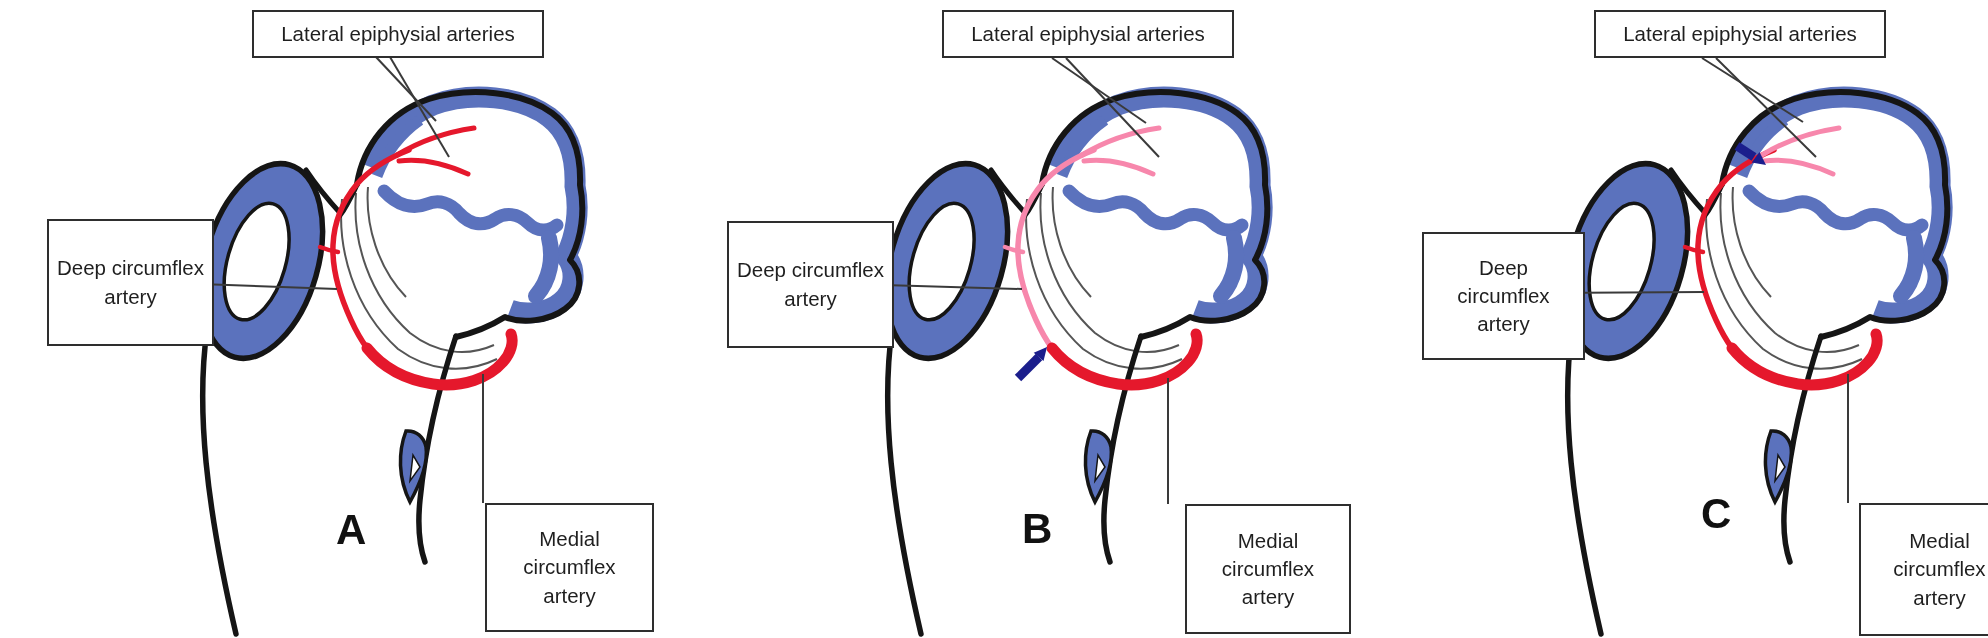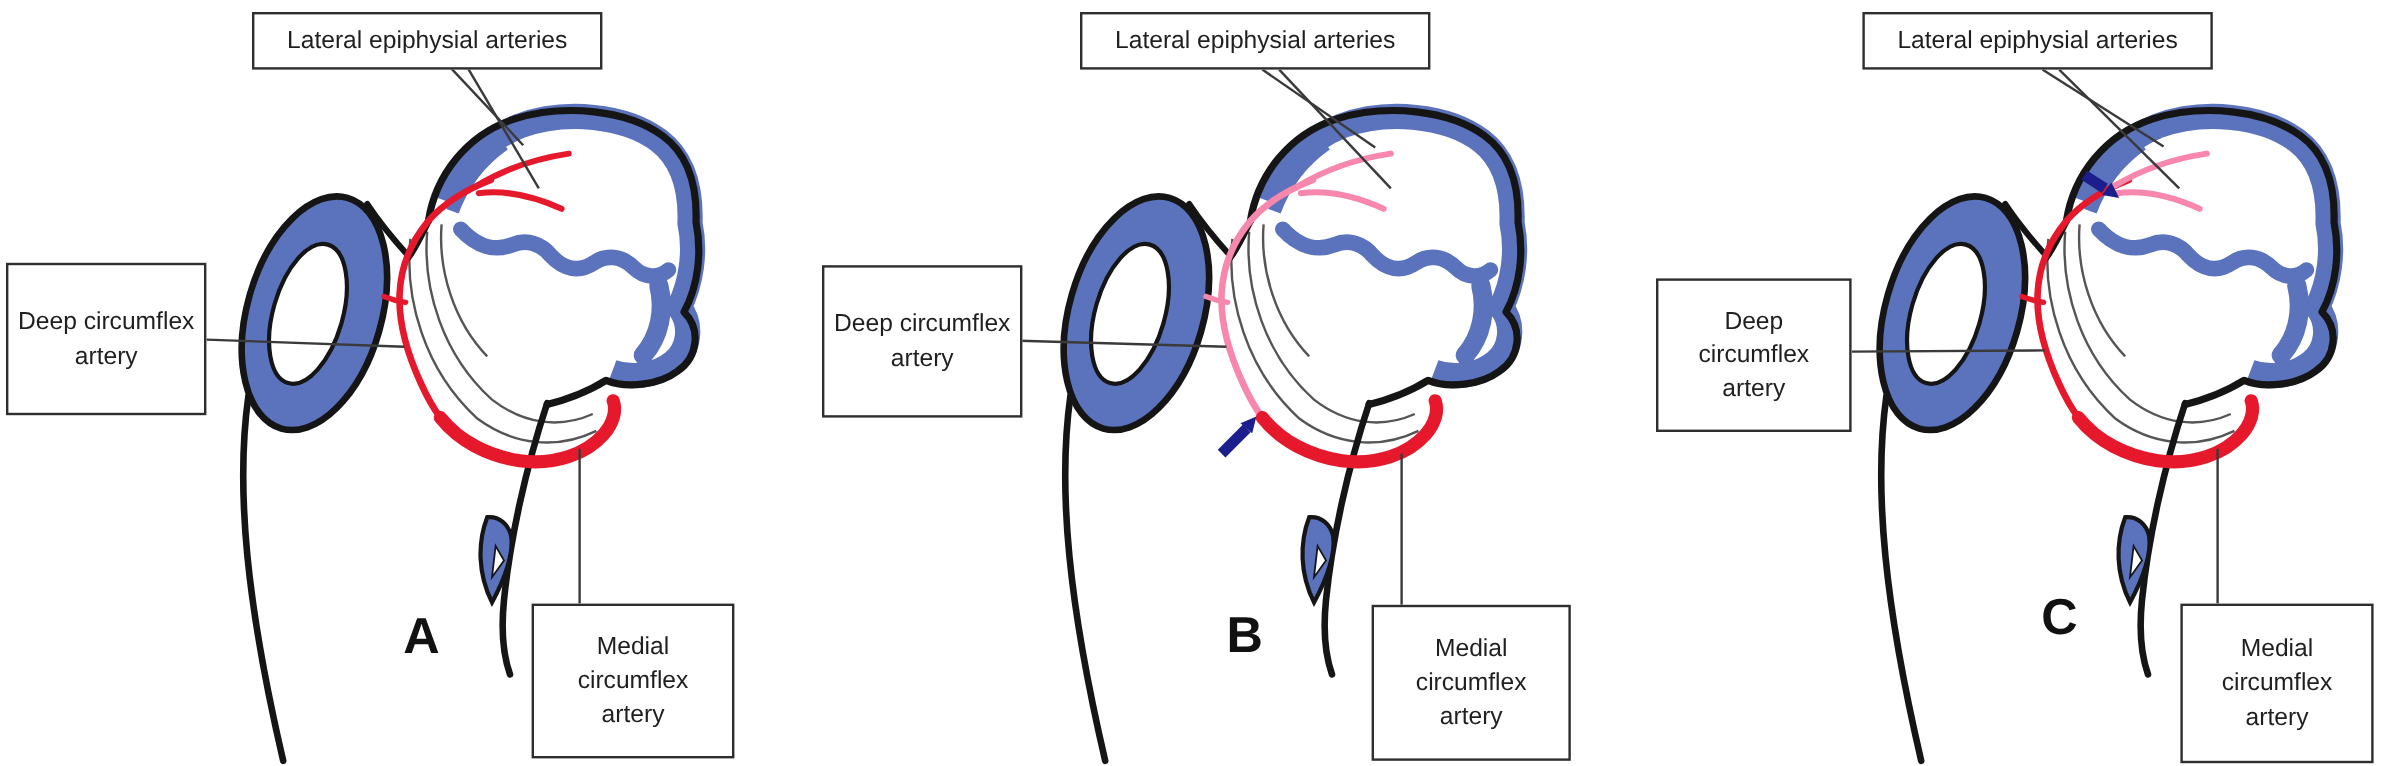--- a/index.html
+++ b/index.html
@@ -4,21 +4,21 @@
 <style>
   html,body{margin:0;padding:0;background:#ffffff;}
   body{font-family:"Liberation Sans",sans-serif;color:#1a1a1a;}
   .figure{position:relative;width:1988px;height:638px;background:#fff;overflow:hidden;}
   .panel{position:absolute;top:0;height:638px;}
   .panel svg{position:absolute;left:0;top:0;}
   .label-box{
     position:absolute;display:flex;align-items:center;justify-content:center;
     text-align:center;background:#fff;border:2.5px solid #2e2e2e;
     font-size:20.5px;line-height:1.38;color:#1f1f1f;box-sizing:border-box;
-    padding:4px 8px;z-index:4;
+    padding:4px 8px;z-index:4;margin-left:42px;
   }
   .panel-letter{
     position:absolute;font-size:42px;font-weight:600;color:#111;z-index:4;
     font-family:"Liberation Sans",sans-serif;
   }
   .leader{stroke:#3a3a3a;stroke-width:2;fill:none;}
 </style>
 </head>
 <body>
 

